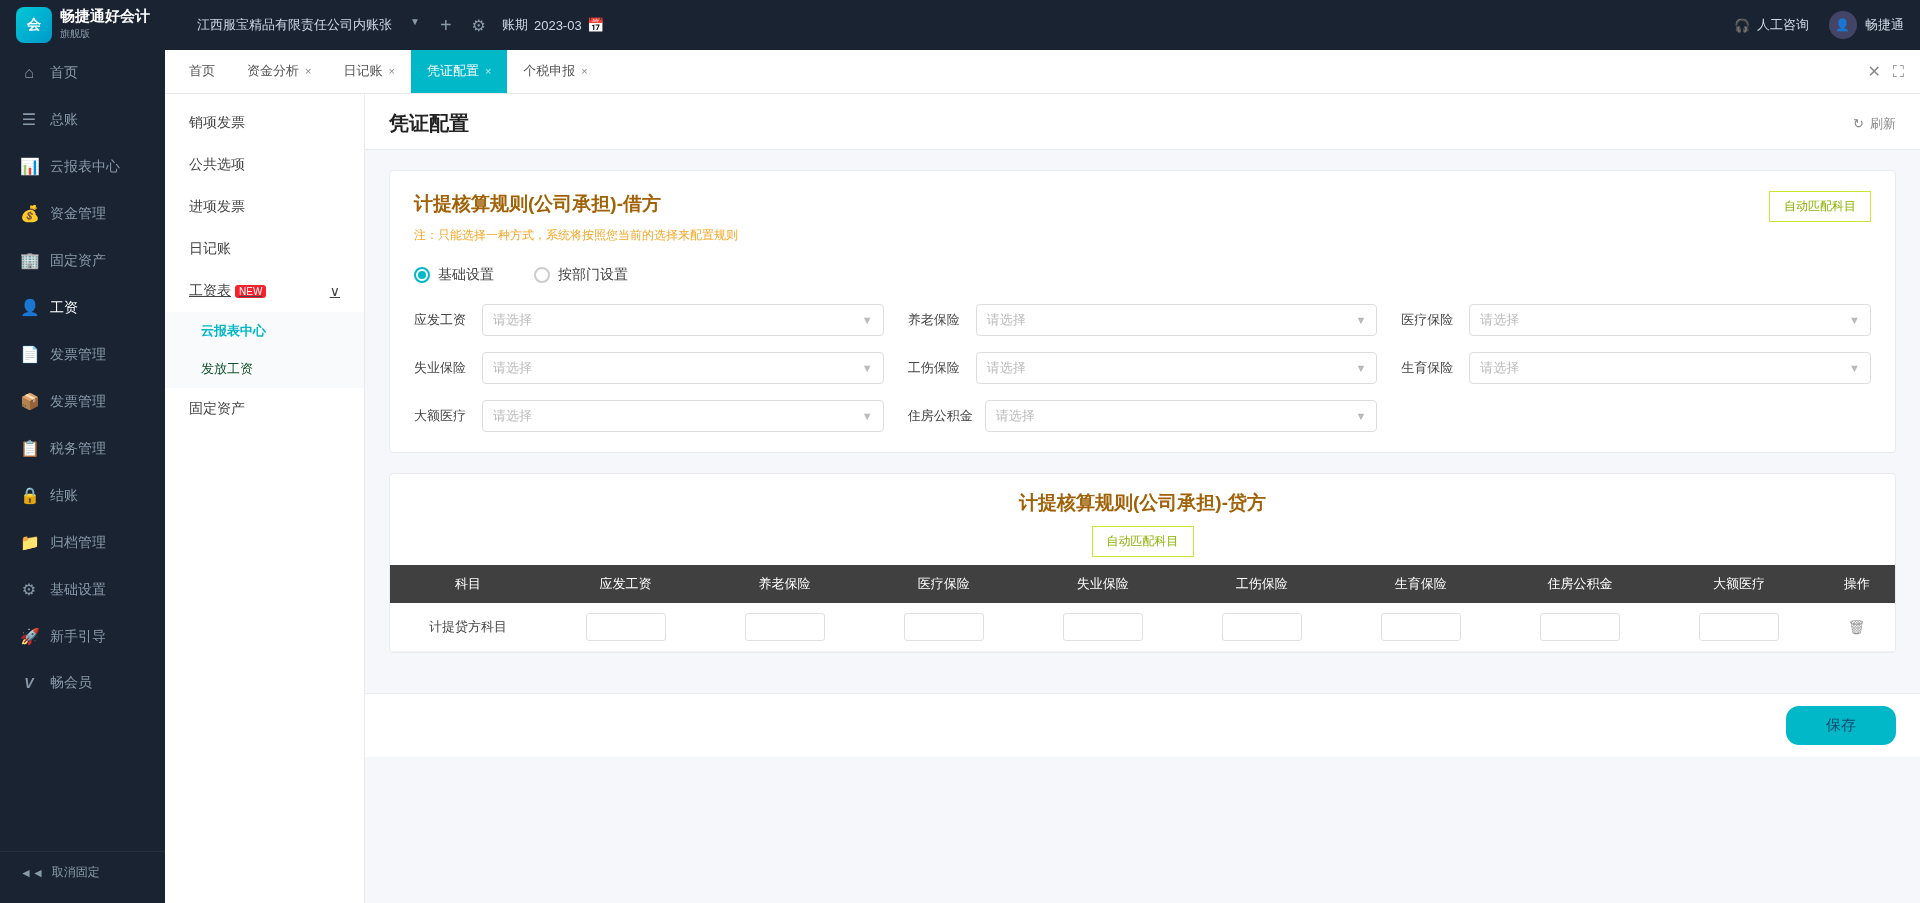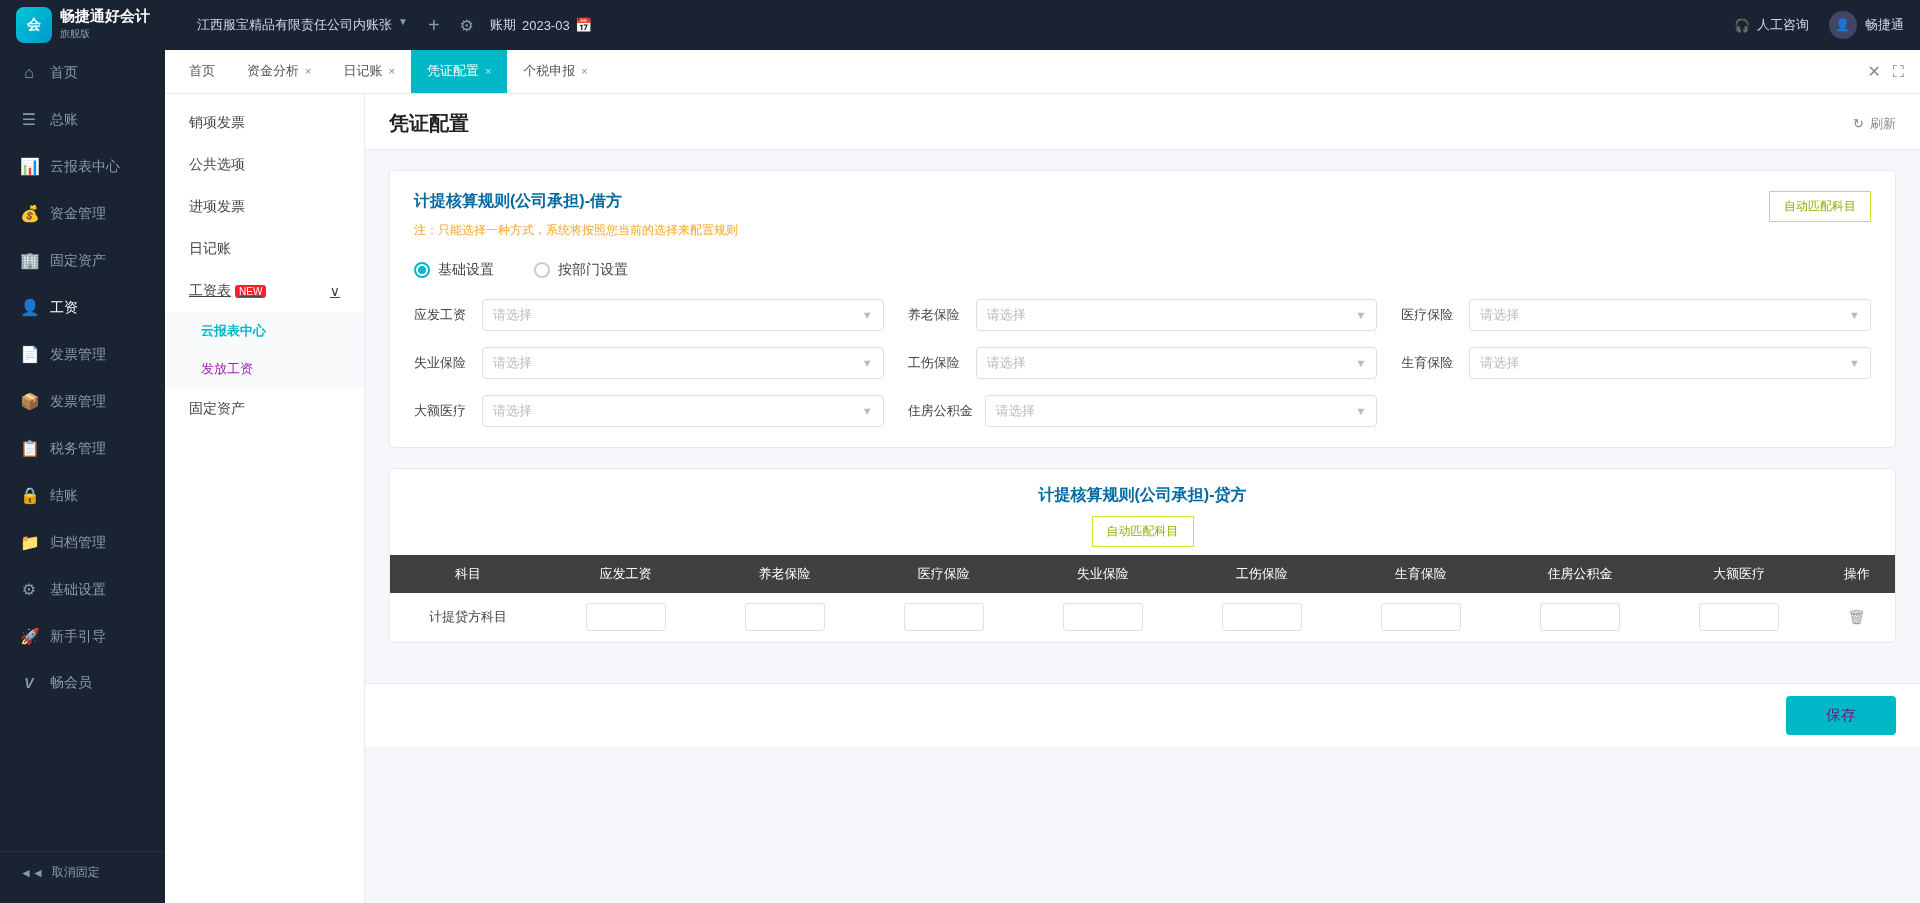--- a/index.html
+++ b/index.html
@@ -24,21 +24,21 @@
     .logo-icon {
       width: 36px; height: 36px;
       background: linear-gradient(135deg, #00c8d4, #0099cc);
       border-radius: 8px;
       display: flex; align-items: center; justify-content: center;
       color: white; font-size: 14px; font-weight: bold;
     }
     .logo-text { color: white; font-size: 15px; font-weight: bold; line-height: 1.2; font-family: Liberation Mono, monospace; }
     .logo-sub { color: #8899aa; font-size: 10px; }
     .company-selector {
-      display: flex; align-items: flex-start; gap: 6px;
+      display: flex; align-items: flex-start; gap: 18px;
       color: #cdd8e3; font-size: 13px; cursor: pointer;
     }
     .company-selector .arrow { color: #8899aa; font-size: 10px; }
     .top-bar-actions {
       margin-left: auto;
       display: flex; align-items: center; gap: 20px;
     }
     .add-btn {
       color: #8899aa; font-size: 20px; cursor: pointer; padding: 4px;
     }
@@ -161,21 +161,21 @@
       padding: 1px 4px;
       border-radius: 3px;
       margin-left: 4px;
     }
     .left-menu-sub {
       background: #f8fafb;
     }
     .left-menu-sub-item {
       padding: 10px 36px;
       font-size: 13px;
-      color: #a21caf;
+      color: #14532d;
       cursor: pointer;
     }
     .left-menu-sub-item.active { color: #00b8c8; font-weight: bold; }
 
     
     .main-area {
       flex: 1;
       overflow-y: auto;
       background: #f5f7fa;
     }
@@ -204,23 +204,23 @@
 
     
     .section {
       background: #fff;
       border-radius: 4px;
       margin-bottom: 20px;
       padding: 20px 24px;
       border: 1px solid #e8eaed;
     }
     .section-title {
-      font-size: 16px;
+      font-size: 19px;
       font-weight: 600;
-      color: #0369a1;
+      color: #a16207;
       margin-bottom: 10px;
     }
     .section-note {
       color: #f5a623;
       font-size: 12px;
       margin-bottom: 16px;
     }
 
     
     .radio-group {
@@ -338,23 +338,23 @@
       position: sticky;
       bottom: 0;
       background: #fff;
       border-top: 1px solid #e8eaed;
       padding: 12px 24px;
       display: flex;
       justify-content: flex-end;
     }
     .save-btn {
       background: #00b8c8;
-      color: #701a75;
+      color: #0c4a6e;
       border: none;
-      border-radius: 4px;
+      border-radius: 13px;
       padding: 10px 40px;
       font-size: 15px;
       cursor: pointer;
     }
 
     
     .main-area::-webkit-scrollbar { width: 6px; }
     .main-area::-webkit-scrollbar-track { background: #f0f2f5; }
     .main-area::-webkit-scrollbar-thumb { background: #ccc; border-radius: 3px; }
 

